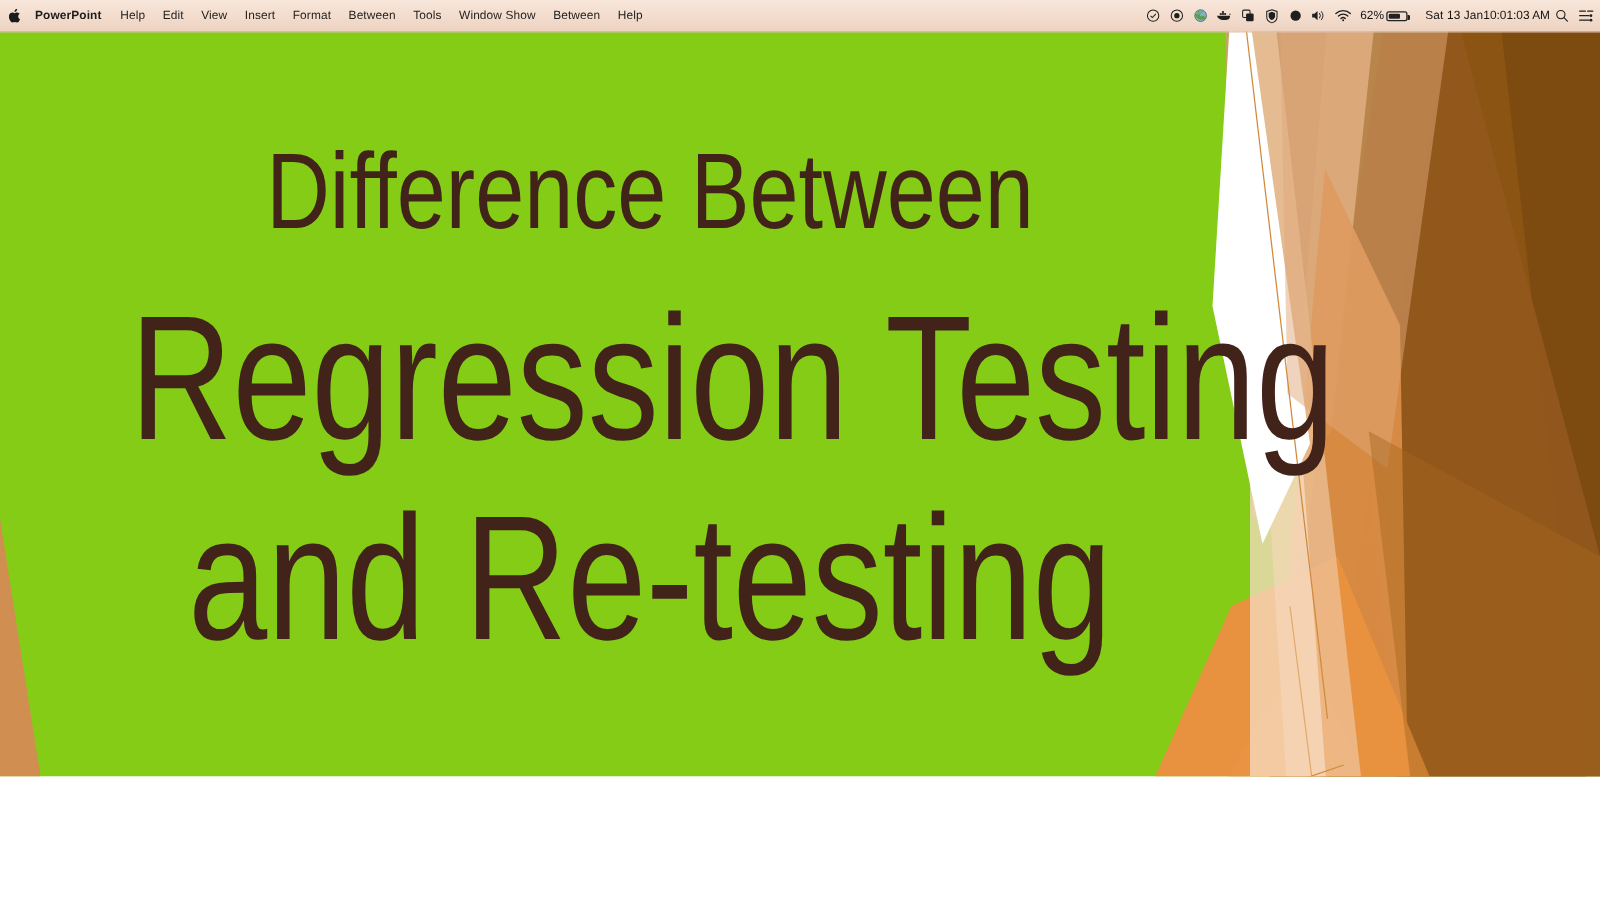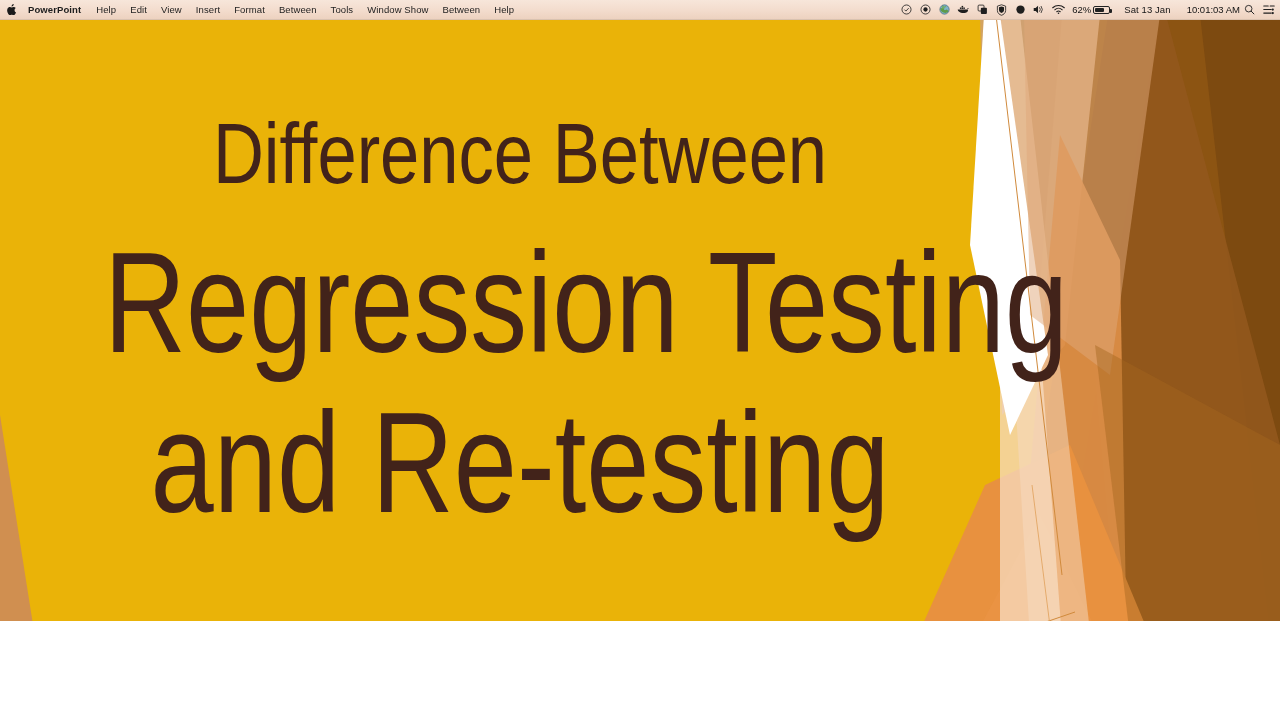--- a/index.html
+++ b/index.html
@@ -6,21 +6,21 @@
   html, body {
     width:1280px; height:720px;
     overflow:hidden;
     background:#ffffff;
     font-family:"Liberation Sans", sans-serif;
   }
 
   
   #menubar{
     position:absolute; left:0; top:0;
-    width:1280px; height:20px;
+    width:1280px; height:26px;
     background:linear-gradient(to bottom,#f7e6da 0%,#f3dccd 55%,#edd2c0 100%);
     display:flex; align-items:center;
     border-bottom:1px solid #d9c2b0;
     z-index:50;
     text-align:right;
   }
   #menubar .mb-left{ display:flex; align-items:center; padding-left:7px; }
   #menubar .mb-right{ display:flex; align-items:center; margin-left:auto; padding-right:2px; }
 
   .apple-logo{
@@ -38,41 +38,41 @@
     width:13px; height:13px; margin:0 3px;
     display:flex; align-items:center; justify-content:center;
     color:#1f1f1f;
   }
   .status-icon svg{ display:block; }
   .status-text{
     font-size:9.5px; color:#141414; white-space:nowrap;
     line-height:15px;
   }
   .status-text.battery-pct{ margin-right:2px; margin-left:4px; }
-  .status-text.clock{ margin-left:9px; margin-right:16px; letter-spacing:.1px;}
+  .status-text.clock{ margin-left:9px; margin-right:0; letter-spacing:.1px;}
 
   
   .battery{
     width:17px; height:8px; border:1px solid #222; border-radius:2px;
     position:relative; display:inline-block; margin-right:5px;
   }
   .battery::after{
     content:""; position:absolute; right:-3px; top:2px;
     width:2px; height:4px; background:#222; border-radius:0 1px 1px 0;
   }
   .battery .fill{
     position:absolute; left:1px; top:1px; bottom:1px;
     width:60%; background:#222; border-radius:1px;
   }
 
   
   #slide{
     position:absolute; left:0; top:15px;
     width:1280px; height:606px;
-    background:#eab308; overflow:hidden;
+    background:#84cc16; overflow:hidden;
   }
   #deco{ position:absolute; inset:0; width:1280px; height:705px; }
 
   #title-block{
     position:absolute;
     left:0; top:0; width:1040px;
     text-align:center;
     z-index:10;
   }
   .tline{

